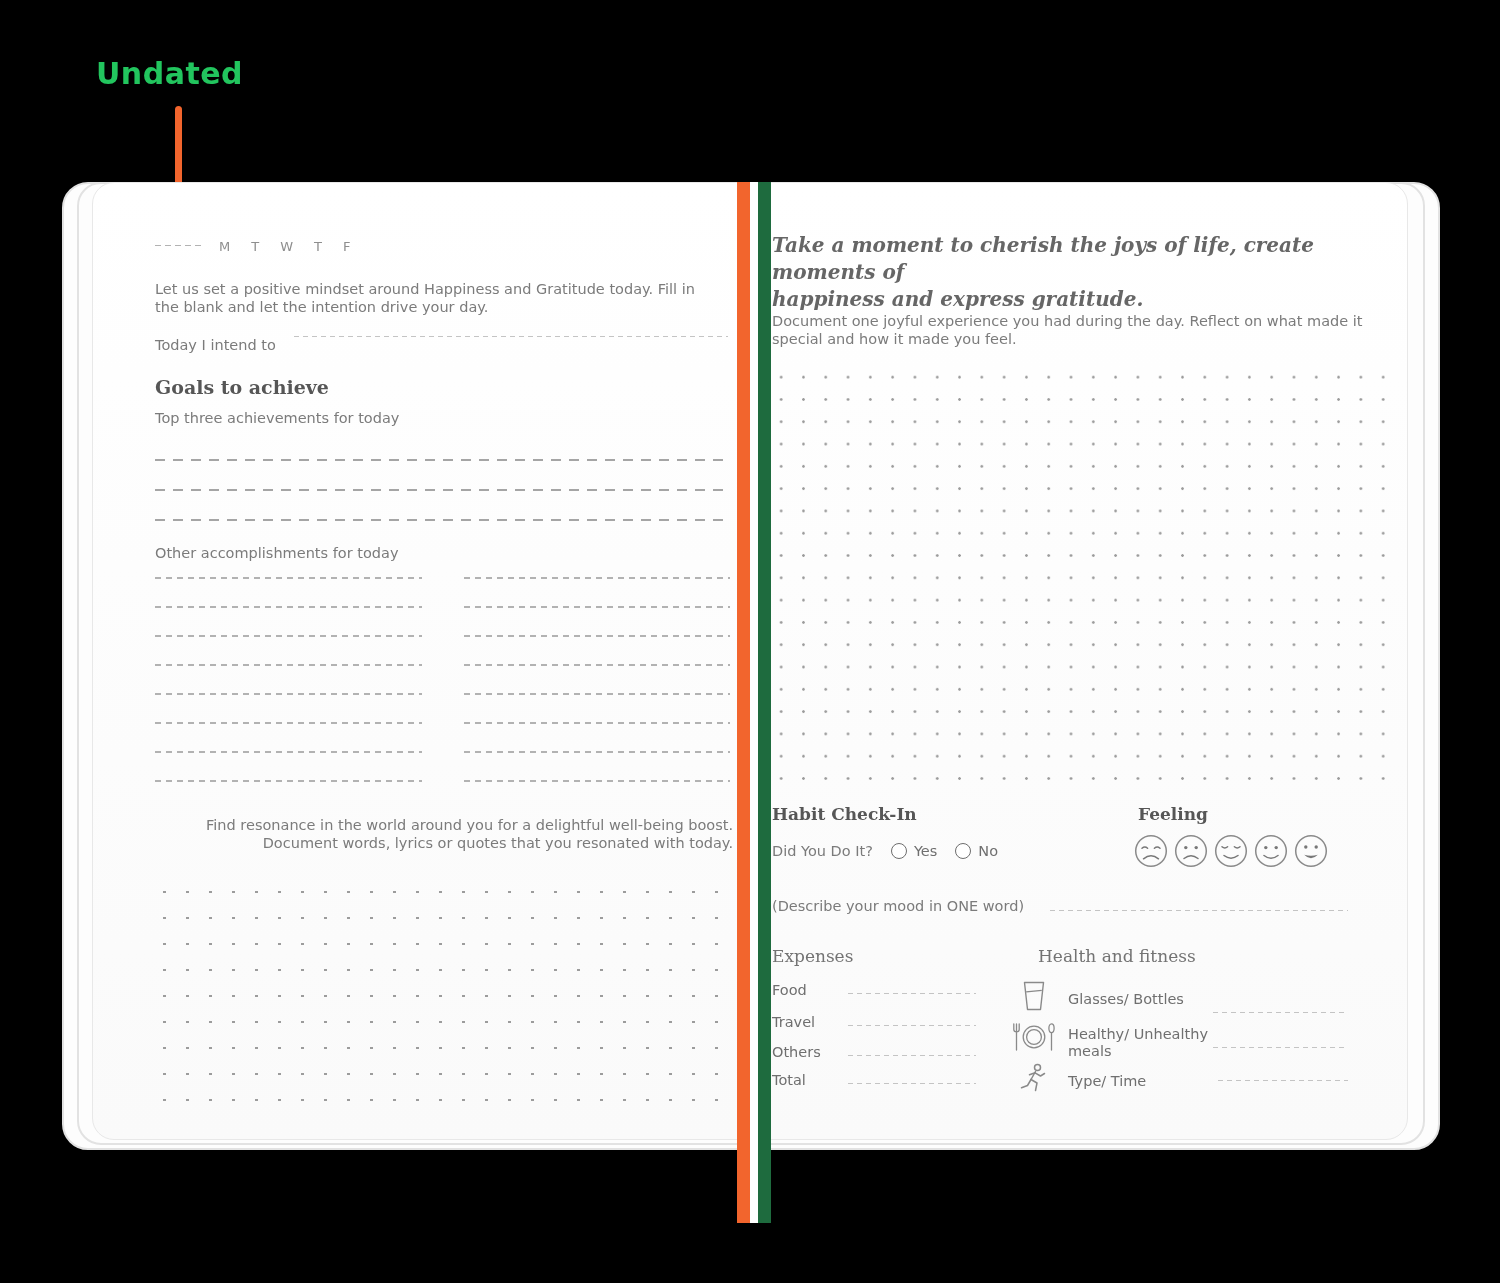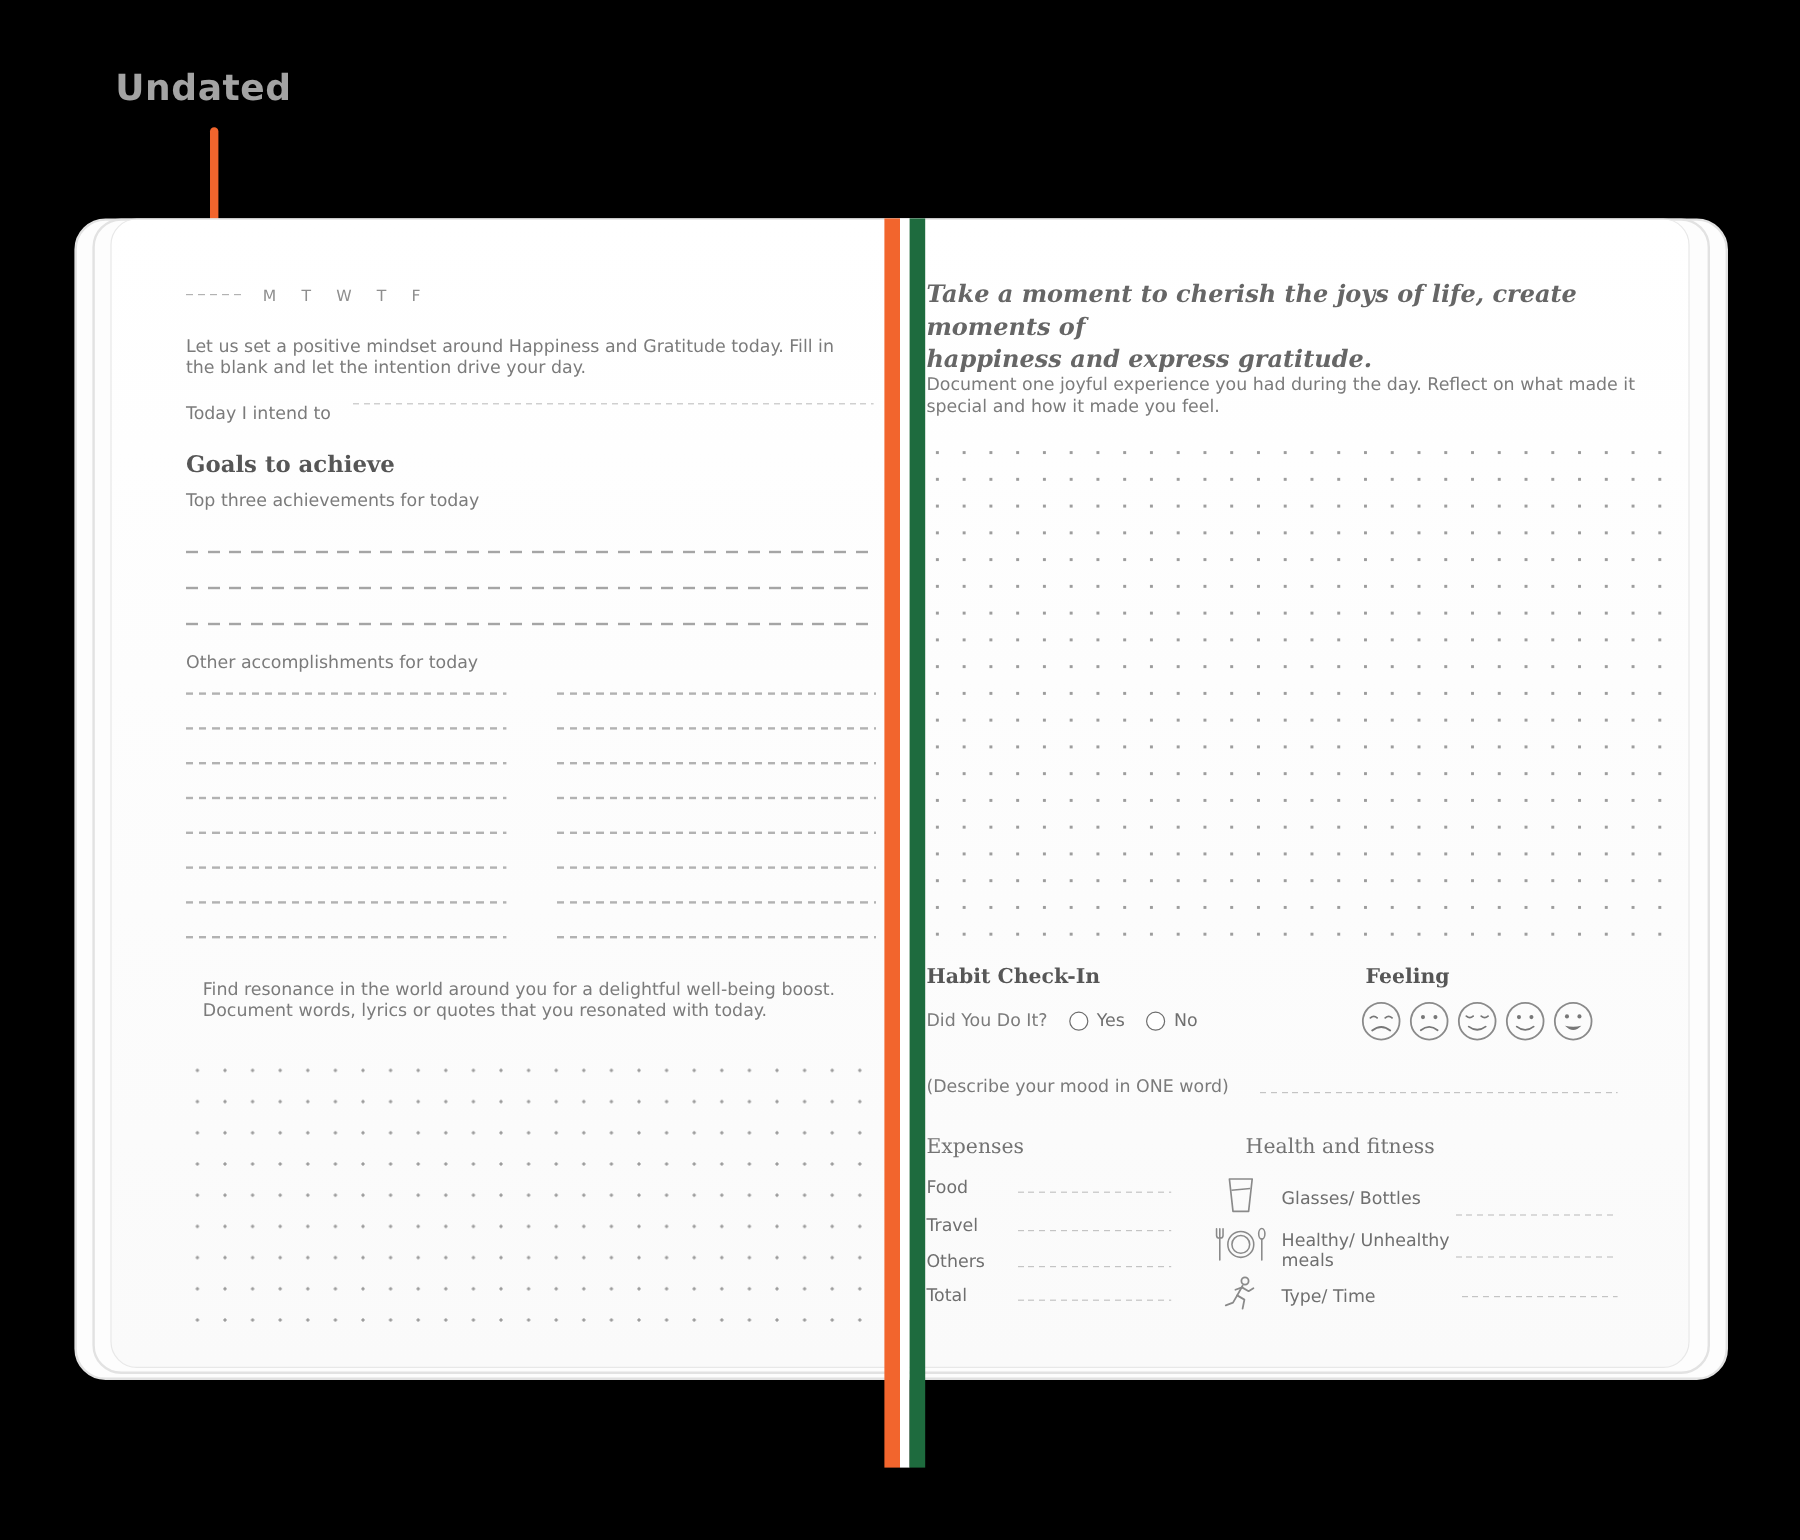--- a/index.html
+++ b/index.html
@@ -68,21 +68,21 @@
   .exp-row .dash-fine{width:128px;margin-left:auto;margin-bottom:4px;}
 
   .health-label{font-size:14.5px;color:#6f6f6f;line-height:16.5px;}
   svg{display:block;}
 </style>
 </head>
 <body>
 
 <div class="canvas">
 
-  <div class="abs undated-label" style="color: #a3a3a3;">Undated</div>
+  <div class="abs undated-label" style="color: #22c55e;">Undated</div>
   <div class="abs undated-line" style="background: rgb(242, 101, 45);"></div>
   <div class="abs undated-dot" style="background: rgb(242, 101, 45);"></div>
 
   <div class="abs page back"></div>
   <div class="abs page mid"></div>
   <div class="abs page main"></div>
 
   <div class="abs weekday-row">
     <div class="date-blank"></div>
     <div class="weekdays">
@@ -123,21 +123,21 @@
         <div class="dash-row"></div>
         <div class="dash-row"></div>
         <div class="dash-row"></div>
         <div class="dash-row"></div>
         <div class="dash-row"></div>
         <div class="dash-row"></div>
         <div class="dash-row"></div>
       </div>
   </div>
 
-  <div class="abs body-text multiline" style="left:169px;top:816px;width:580px;">Find resonance in the world around you  for a delightful well-being boost.
+  <div class="abs body-text multiline" style="left:153px;top:816px;width:580px;text-align:right;">Find resonance in the world around you  for a delightful well-being boost.
 Document words, lyrics or quotes that you resonated with today.</div>
 
   <div class="abs dots dots-left"></div>
 
   <div class="abs body-text multiline" style="left:772px;top:312px;width:596px;">Document one joyful experience you had during the day. Reflect on what made it
 special and how it made you feel.</div>
 
   <div class="abs quote multiline">Take a moment to cherish the joys of life, create moments of
 happiness and express gratitude.</div>
 

